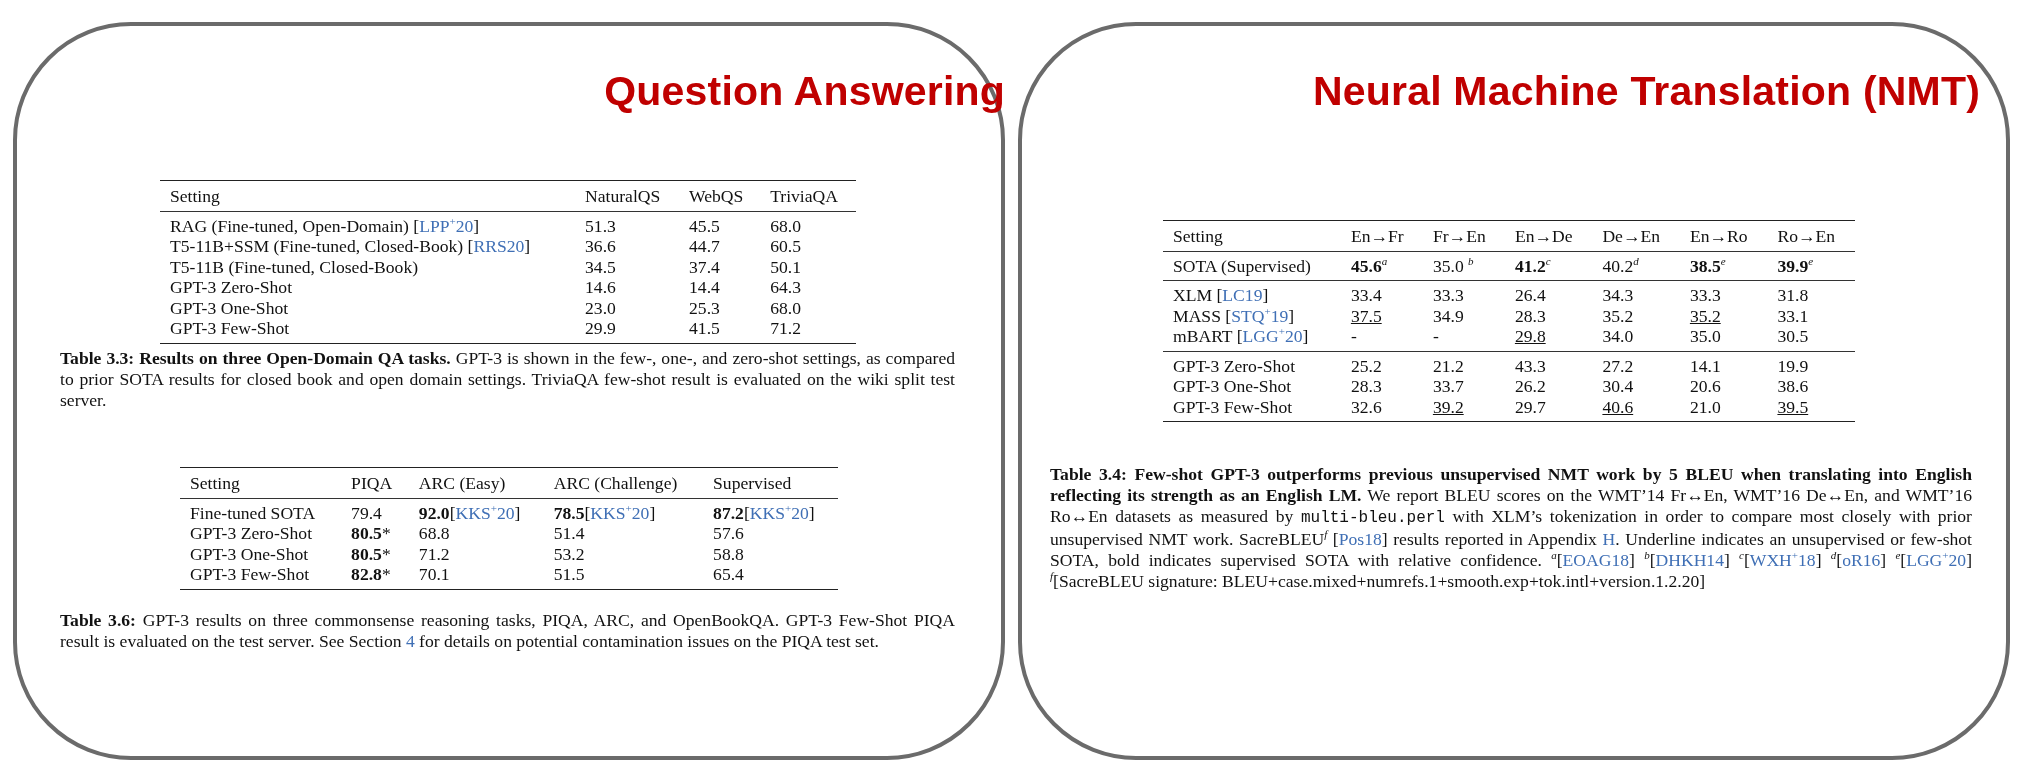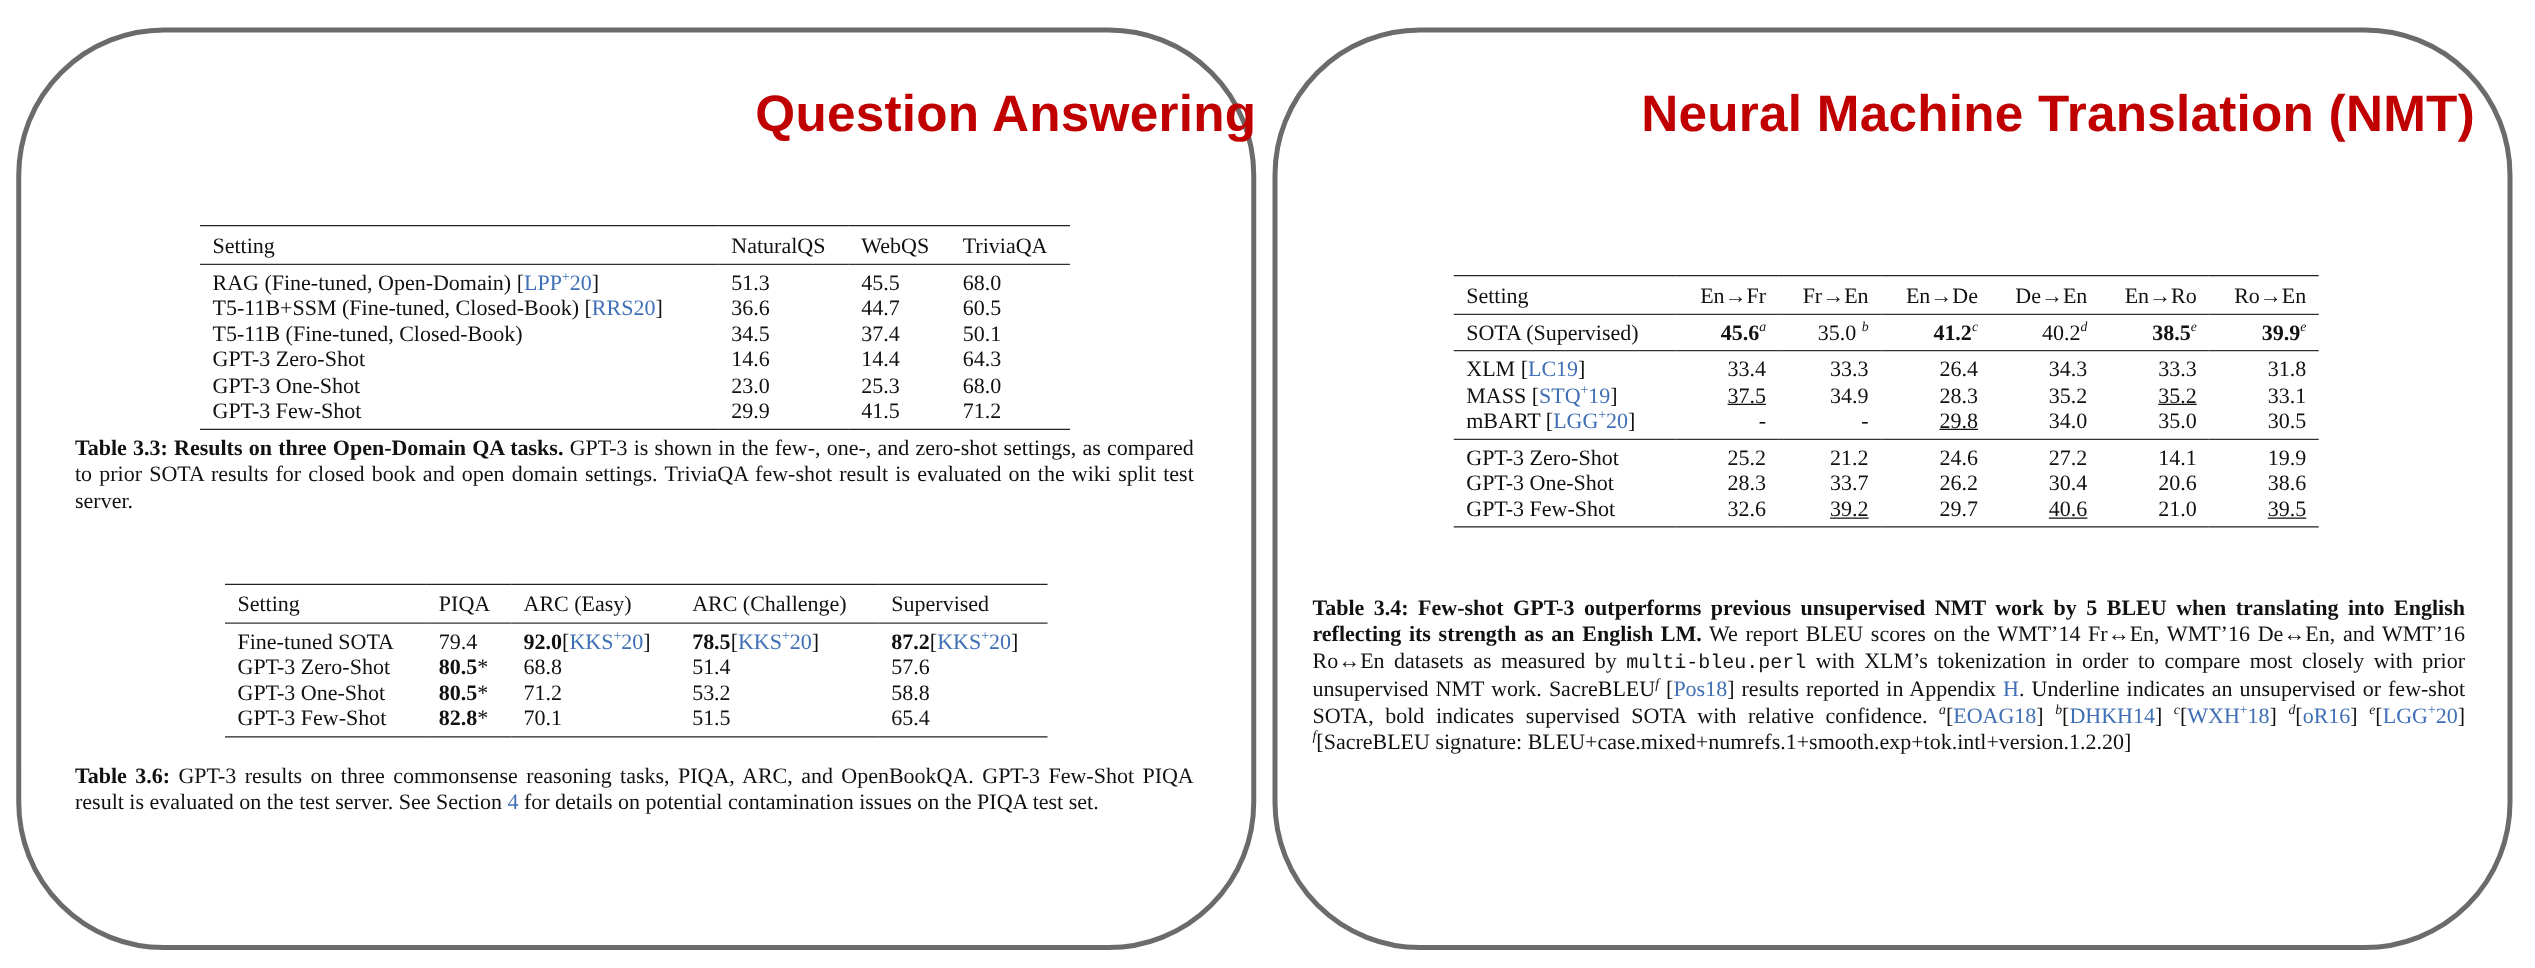--- a/index.html
+++ b/index.html
@@ -22,21 +22,21 @@
   .tbl td, .tbl th { padding: 0 10px; white-space: nowrap; font-weight: normal; text-align: left; line-height: 20.5px; }
   .tbl thead tr th { padding-top: 5px; padding-bottom: 4px; }
   .tbl .toprule td, .tbl .toprule th { border-top: 1.8px solid #222; }
   .tbl .midrule td { border-top: 1.2px solid #333; }
   .tbl .bottomrule td { border-bottom: 1.8px solid #222; }
   .tbl .firstbody td { padding-top: 4px; }
   .tbl .lastbody td { padding-bottom: 4px; }
   .b { font-weight: bold; }
   .u { text-decoration: underline; }
   .cite { color: #3f6fb5; }
-  .center td, .center th { text-align: right; }
+  .center td, .center th { text-align: left; }
   .center td:first-child, .center th:first-child { text-align: left; }
   .caption {
     position: absolute; font-family: "Liberation Serif", serif;
     font-size: 17.6px; line-height: 21px; color: #111; text-align: justify;
   }
   .mono { font-family: "Liberation Mono", monospace; font-size: 16px; }
   sup { font-size: 11px; line-height: 0; }
   .sup-i { font-style: italic; font-size: 11px; vertical-align: super; line-height: 0; }
 </style>
 </head>
@@ -194,21 +194,21 @@
         <td><span class="">-</span></td>
         <td><span class="u">29.8</span></td>
         <td><span class="">34.0</span></td>
         <td><span class="">35.0</span></td>
         <td><span class="">30.5</span></td>
       </tr>
       <tr class="midrule firstbody">
         <td>GPT-3 Zero-Shot</td>
         <td><span class="">25.2</span></td>
         <td><span class="">21.2</span></td>
-        <td><span class="">24.6</span></td>
+        <td><span class="">43.3</span></td>
         <td><span class="">27.2</span></td>
         <td><span class="">14.1</span></td>
         <td><span class="">19.9</span></td>
       </tr>
       <tr class="">
         <td>GPT-3 One-Shot</td>
         <td><span class="">28.3</span></td>
         <td><span class="">33.7</span></td>
         <td><span class="">26.2</span></td>
         <td><span class="">30.4</span></td>
@@ -220,16 +220,16 @@
         <td><span class="">32.6</span></td>
         <td><span class="u">39.2</span></td>
         <td><span class="">29.7</span></td>
         <td><span class="u">40.6</span></td>
         <td><span class="">21.0</span></td>
         <td><span class="u">39.5</span></td>
       </tr>
     </tbody>
 </table>
 
-<div class="caption" id="cap-nmt" style="left:1050px; top:476px; width:922px;">
+<div class="caption" id="cap-nmt" style="left:1050px; top:464px; width:922px;">
   <b>Table 3.4:</b>
   <b>Few-shot GPT-3 outperforms previous unsupervised NMT work by 5 BLEU when translating into English reflecting its strength as an English LM.</b><span> We report BLEU scores on the WMT’14 Fr↔En, WMT’16 De↔En, and WMT’16 Ro↔En datasets as measured by </span><span class="mono">multi-bleu.perl</span><span> with XLM’s tokenization in order to compare most closely with prior unsupervised NMT work. SacreBLEU</span><span class="sup-i">f</span> [<span class="cite">Pos18</span>]<span> results reported in Appendix </span><span class="cite">H</span><span>. Underline indicates an unsupervised or few-shot SOTA, bold indicates supervised SOTA with relative confidence. </span><span id="nmt-refs"><span class="sup-i">a</span><span>[<span class="cite">EOAG18</span>]</span> <span class="sup-i">b</span><span>[<span class="cite">DHKH14</span>]</span> <span class="sup-i">c</span><span>[<span class="cite">WXH<sup>+</sup>18</span>]</span> <span class="sup-i">d</span><span>[<span class="cite">oR16</span>]</span> <span class="sup-i">e</span><span>[<span class="cite">LGG<sup>+</sup>20</span>]</span> </span><span class="sup-i">f</span><span>[SacreBLEU signature: BLEU+case.mixed+numrefs.1+smooth.exp+tok.intl+version.1.2.20]</span>
 </div>
 
 </body></html>

